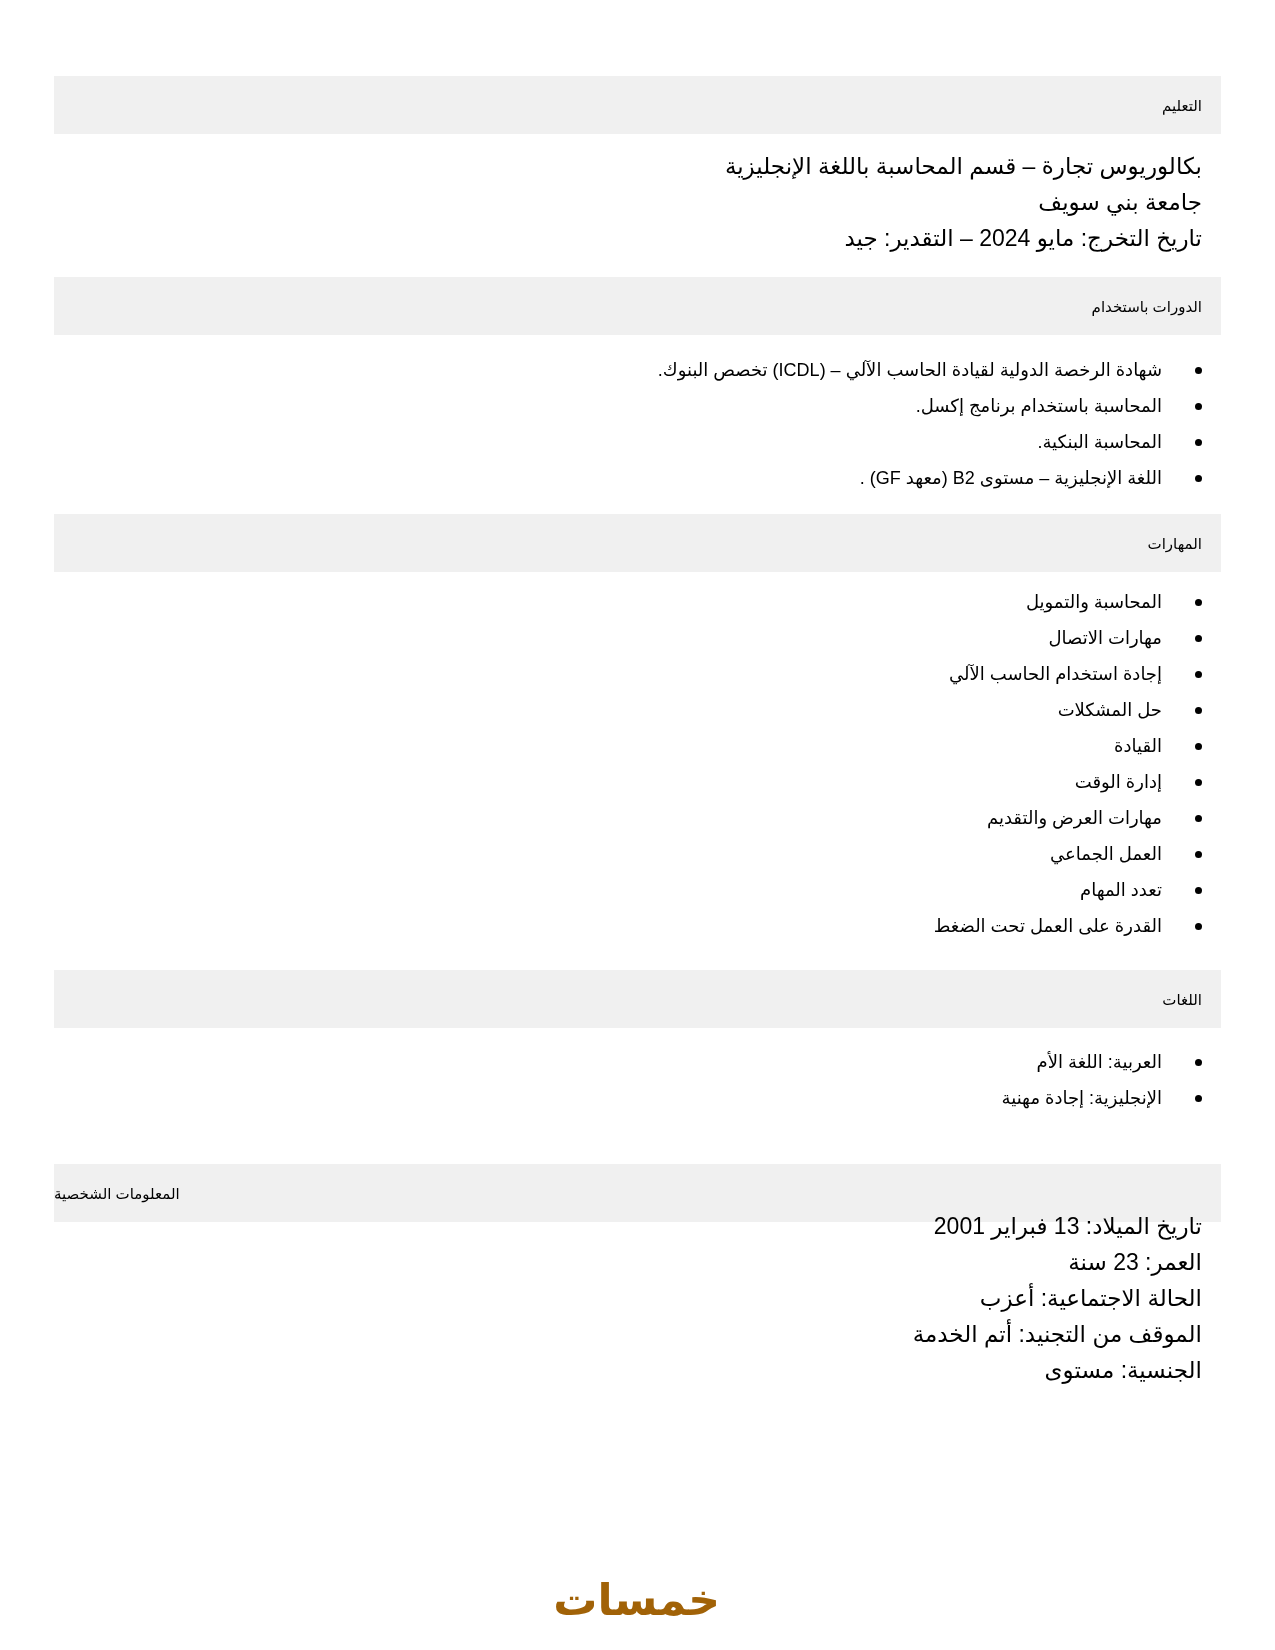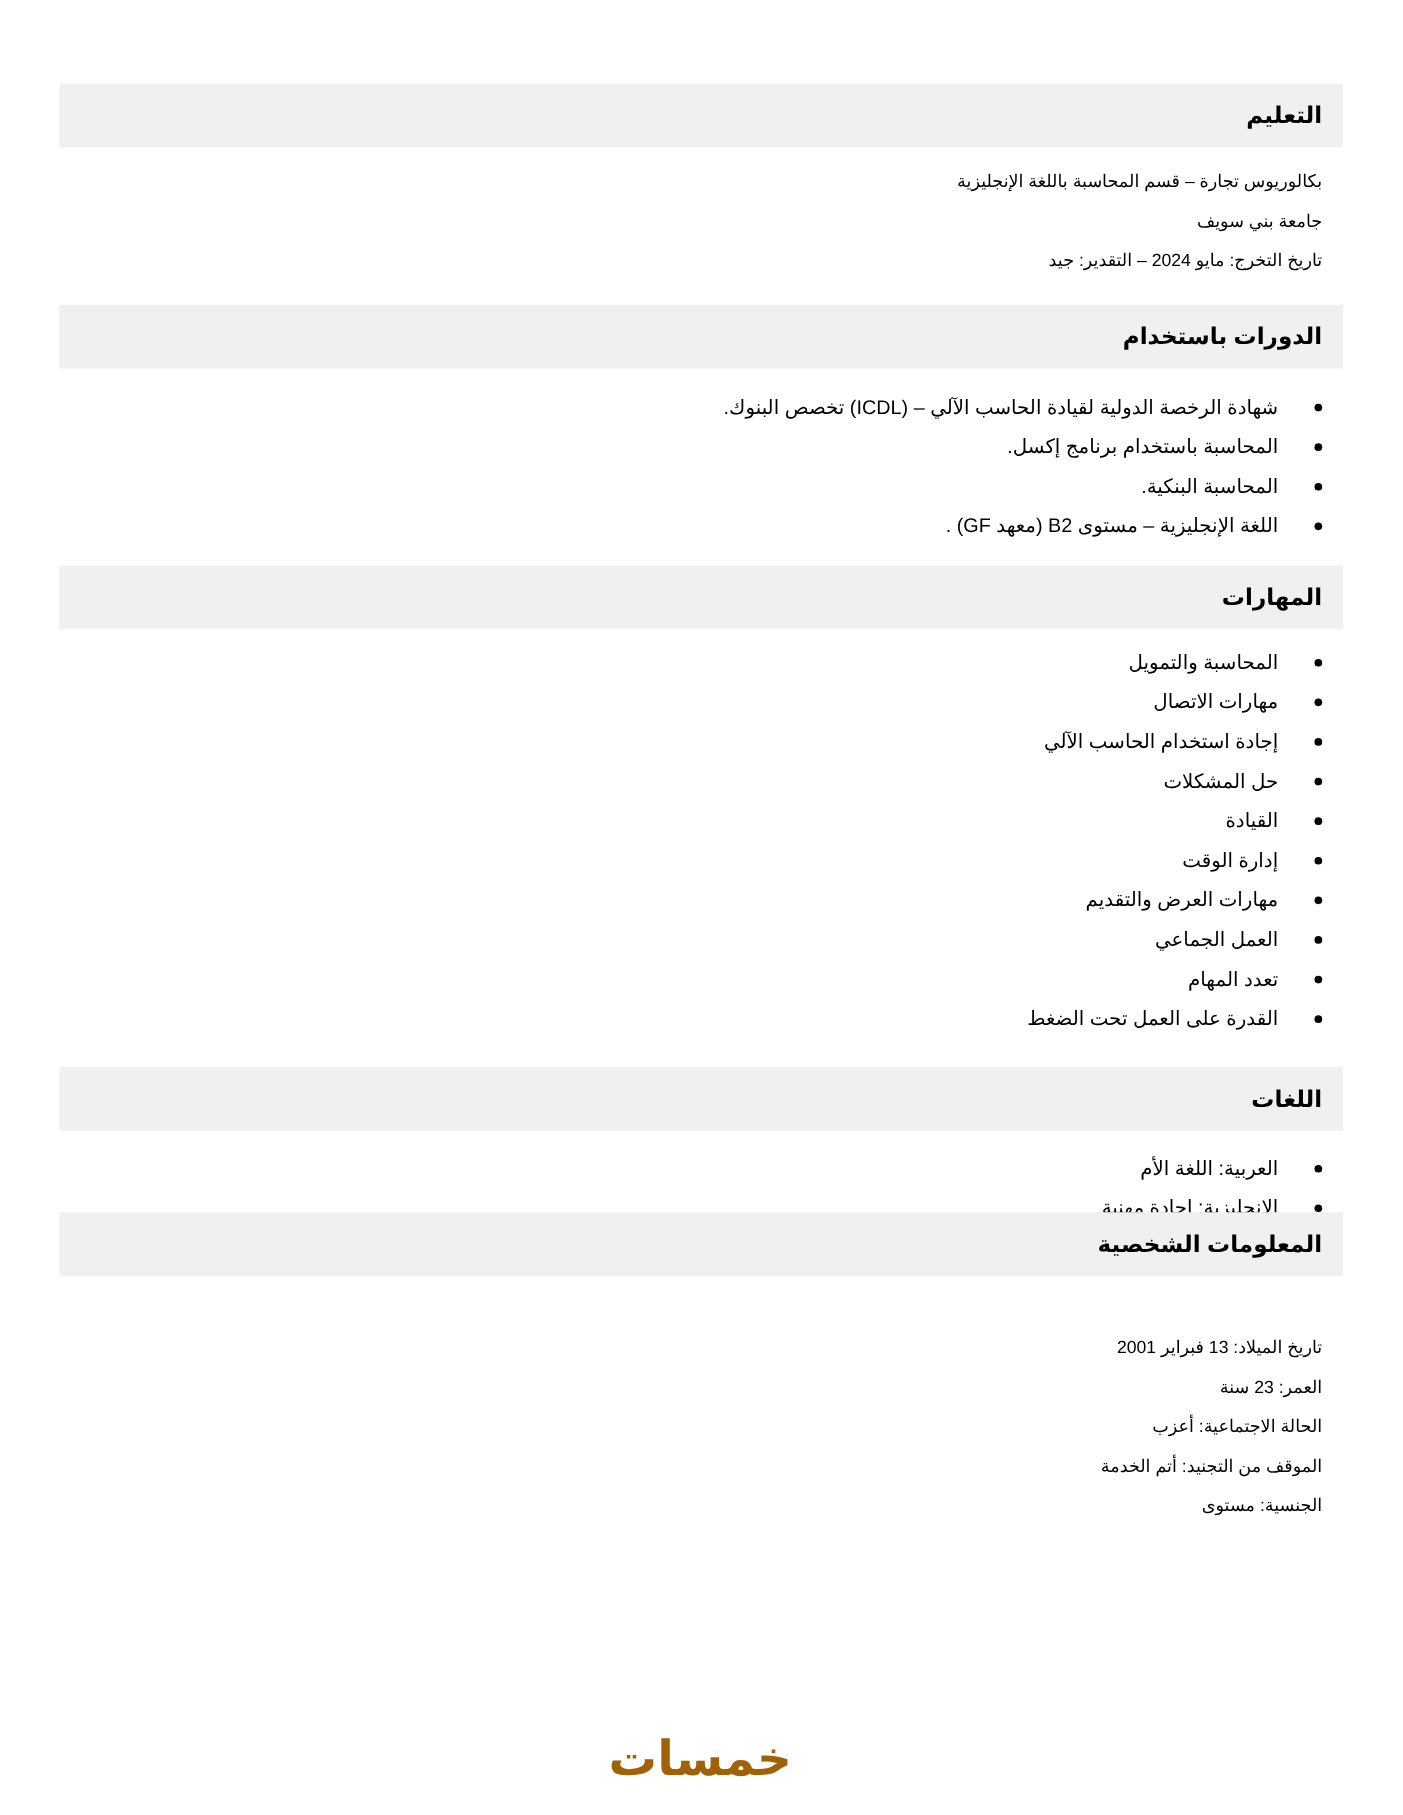--- a/index.html
+++ b/index.html
@@ -28,29 +28,29 @@
       height: 58px;
       background: #f0f0f0;
       box-sizing: border-box;
       padding-right: 19px;
       display: flex;
       align-items: center;
       justify-content: flex-start;
     }
     .band h2 {
       margin: 0;
-      font-size: 21px;
-      font-weight: bold;
+      font-size: 15px;
+      font-weight: normal;
       line-height: 1;
     }
     .plain-block {
       position: absolute;
       right: 73px;
       width: 1100px;
-      font-size: 16px;
+      font-size: 23px;
       line-height: 36px;
     }
     .plain-block p {
       margin: 0;
     }
     .bullet-list {
       position: absolute;
       right: 73px;
       width: 1100px;
       list-style: none;
@@ -127,21 +127,21 @@
   </ul>
 
   <div class="band" style="top:970px;">
     <h2>اللغات</h2>
   </div>
   <ul class="bullet-list" style="top:1044px;">
     <li><span class="dot"></span><span>العربية: اللغة الأم</span></li>
     <li><span class="dot"></span><span>الإنجليزية: إجادة مهنية</span></li>
   </ul>
 
-  <div class="band" style="top:1102px;">
+  <div class="band" style="top:1164px;justify-content:flex-end;">
     <h2>المعلومات الشخصية</h2>
   </div>
   <div class="plain-block" style="top:1208px;">
     <p>تاريخ الميلاد: 13 فبراير 2001</p>
     <p>العمر: 23 سنة</p>
     <p>الحالة الاجتماعية: أعزب</p>
     <p>الموقف من التجنيد: أتم الخدمة</p>
     <p>الجنسية: مستوى</p>
   </div>
 

